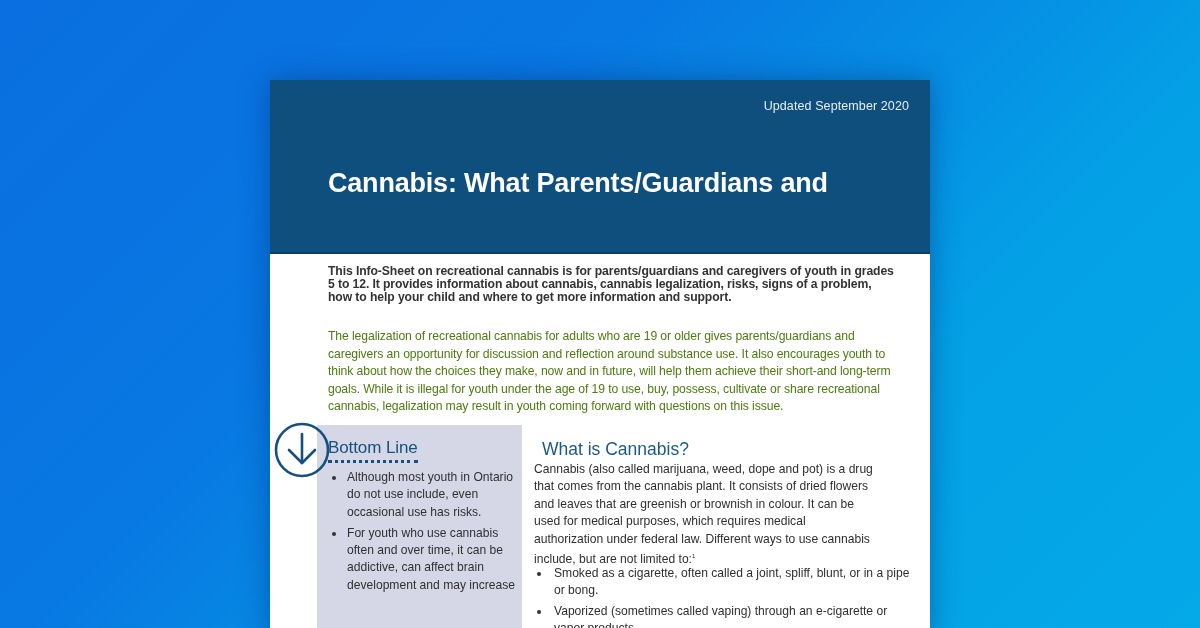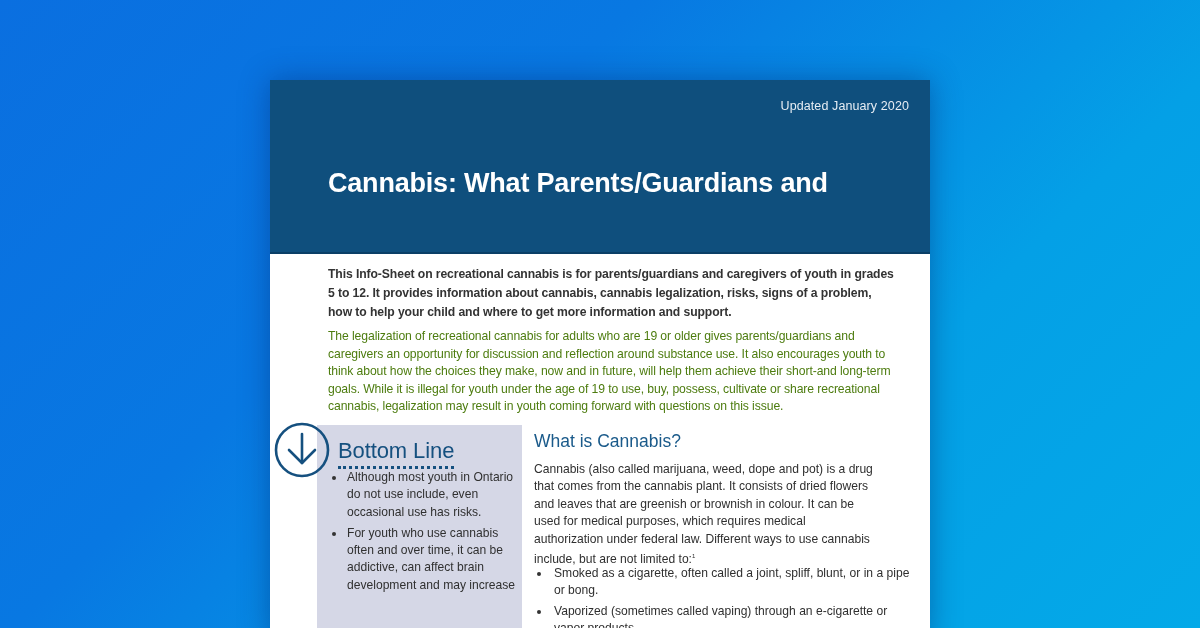--- a/index.html
+++ b/index.html
@@ -22,53 +22,53 @@
       position: absolute; right: 21px; top: 19px;
       color: #e6edf4; font-size: 12.5px; letter-spacing: 0.1px;
     }
     .title {
       position: absolute; left: 58px; top: 84px; margin: 0;
       color: #ffffff; font-weight: bold; font-size: 27px; line-height: 38px;
       letter-spacing: -0.2px;
     }
     .intro {
       position: absolute; left: 58px; top: 185px; width: 570px; margin: 0;
-      color: #333; font-size: 12.2px; line-height: 19px; font-weight: bold;
+      color: #333; font-size: 12.2px; line-height: 13px; font-weight: bold;
       letter-spacing: -0.1px;
     }
     .para {
       position: absolute; left: 58px; top: 248px; width: 575px; margin: 0;
       color: #4d7c0f; font-size: 12.2px; line-height: 17.6px;
       letter-spacing: -0.1px;
     }
     .bottom-box {
       position: absolute; left: 47px; top: 345px; width: 205px; height: 220px;
       background: #d5d7e6;
     }
     .bl-icon {
       position: absolute; left: 3px; top: 341px; width: 58px; height: 58px;
     }
     .bl-title {
-      position: absolute; left: 68px; top: 358px; margin: 0;
-      color: #15507f; font-size: 22px; font-weight: normal;
+      position: absolute; left: 58px; top: 358px; margin: 0;
+      color: #15507f; font-size: 17px; font-weight: normal;
       padding-bottom: 2px;
       border-bottom: 3px dotted #15507f;
       letter-spacing: -0.1px;
     }
     .bl-list {
       position: absolute; left: 58px; top: 389px; width: 192px; margin: 0; padding: 0;
       list-style: none; color: #303030; font-size: 12.1px; line-height: 17.3px;
     }
     .bl-list li { position: relative; padding-left: 19px; margin-bottom: 4px; }
     .bl-list li::before {
       content: ""; position: absolute; left: 4px; top: 7px;
       width: 4px; height: 4px; border-radius: 50%; background: #333;
     }
     .wic-title {
-      position: absolute; left: 264px; top: 351px; margin: 0;
+      position: absolute; left: 264px; top: 351px; margin: 8px;
       color: #1a5a8a; font-size: 17.5px; font-weight: normal;
     }
     .wic-para {
       position: absolute; left: 264px; top: 381px; width: 340px; margin: 0;
       color: #2f2f2f; font-size: 12.1px; line-height: 17.4px;
     }
     .wic-para sup { font-size: 6px; vertical-align: super; }
     .wic-list {
       position: absolute; left: 264px; top: 485px; width: 380px; margin: 0; padding: 0;
       list-style: none; color: #2f2f2f; font-size: 12.1px; line-height: 17.4px;
@@ -77,21 +77,21 @@
     .wic-list li::before {
       content: ""; position: absolute; left: 3px; top: 7px;
       width: 4px; height: 4px; border-radius: 50%; background: #333;
     }
   </style>
 </head>
 <body>
 
 <div class="page">
   <div class="header">
-    <div class="updated">Updated January 2020</div>
+    <div class="updated">Updated September 2020</div>
     <h1 class="title">
       <span>Cannabis: What Parents/Guardians and</span><br>
     </h1>
   </div>
 
   <p class="intro">This Info-Sheet on recreational cannabis is for parents/guardians and caregivers of youth in grades 5 to 12. It provides information about cannabis, cannabis legalization, risks, signs of a problem, how to help your child and where to get more information and support.</p>
   <p class="para">The legalization of recreational cannabis for adults who are 19 or older gives parents/guardians and caregivers an opportunity for discussion and reflection around substance use. It also encourages youth to think about how the choices they make, now and in future, will help them achieve their short-and long-term goals. While it is illegal for youth under the age of 19 to use, buy, possess, cultivate or share recreational cannabis, legalization may result in youth coming forward with questions on this issue.</p>
 
   <div class="bottom-box"></div>
   <svg class="bl-icon" viewBox="0 0 58 58">

